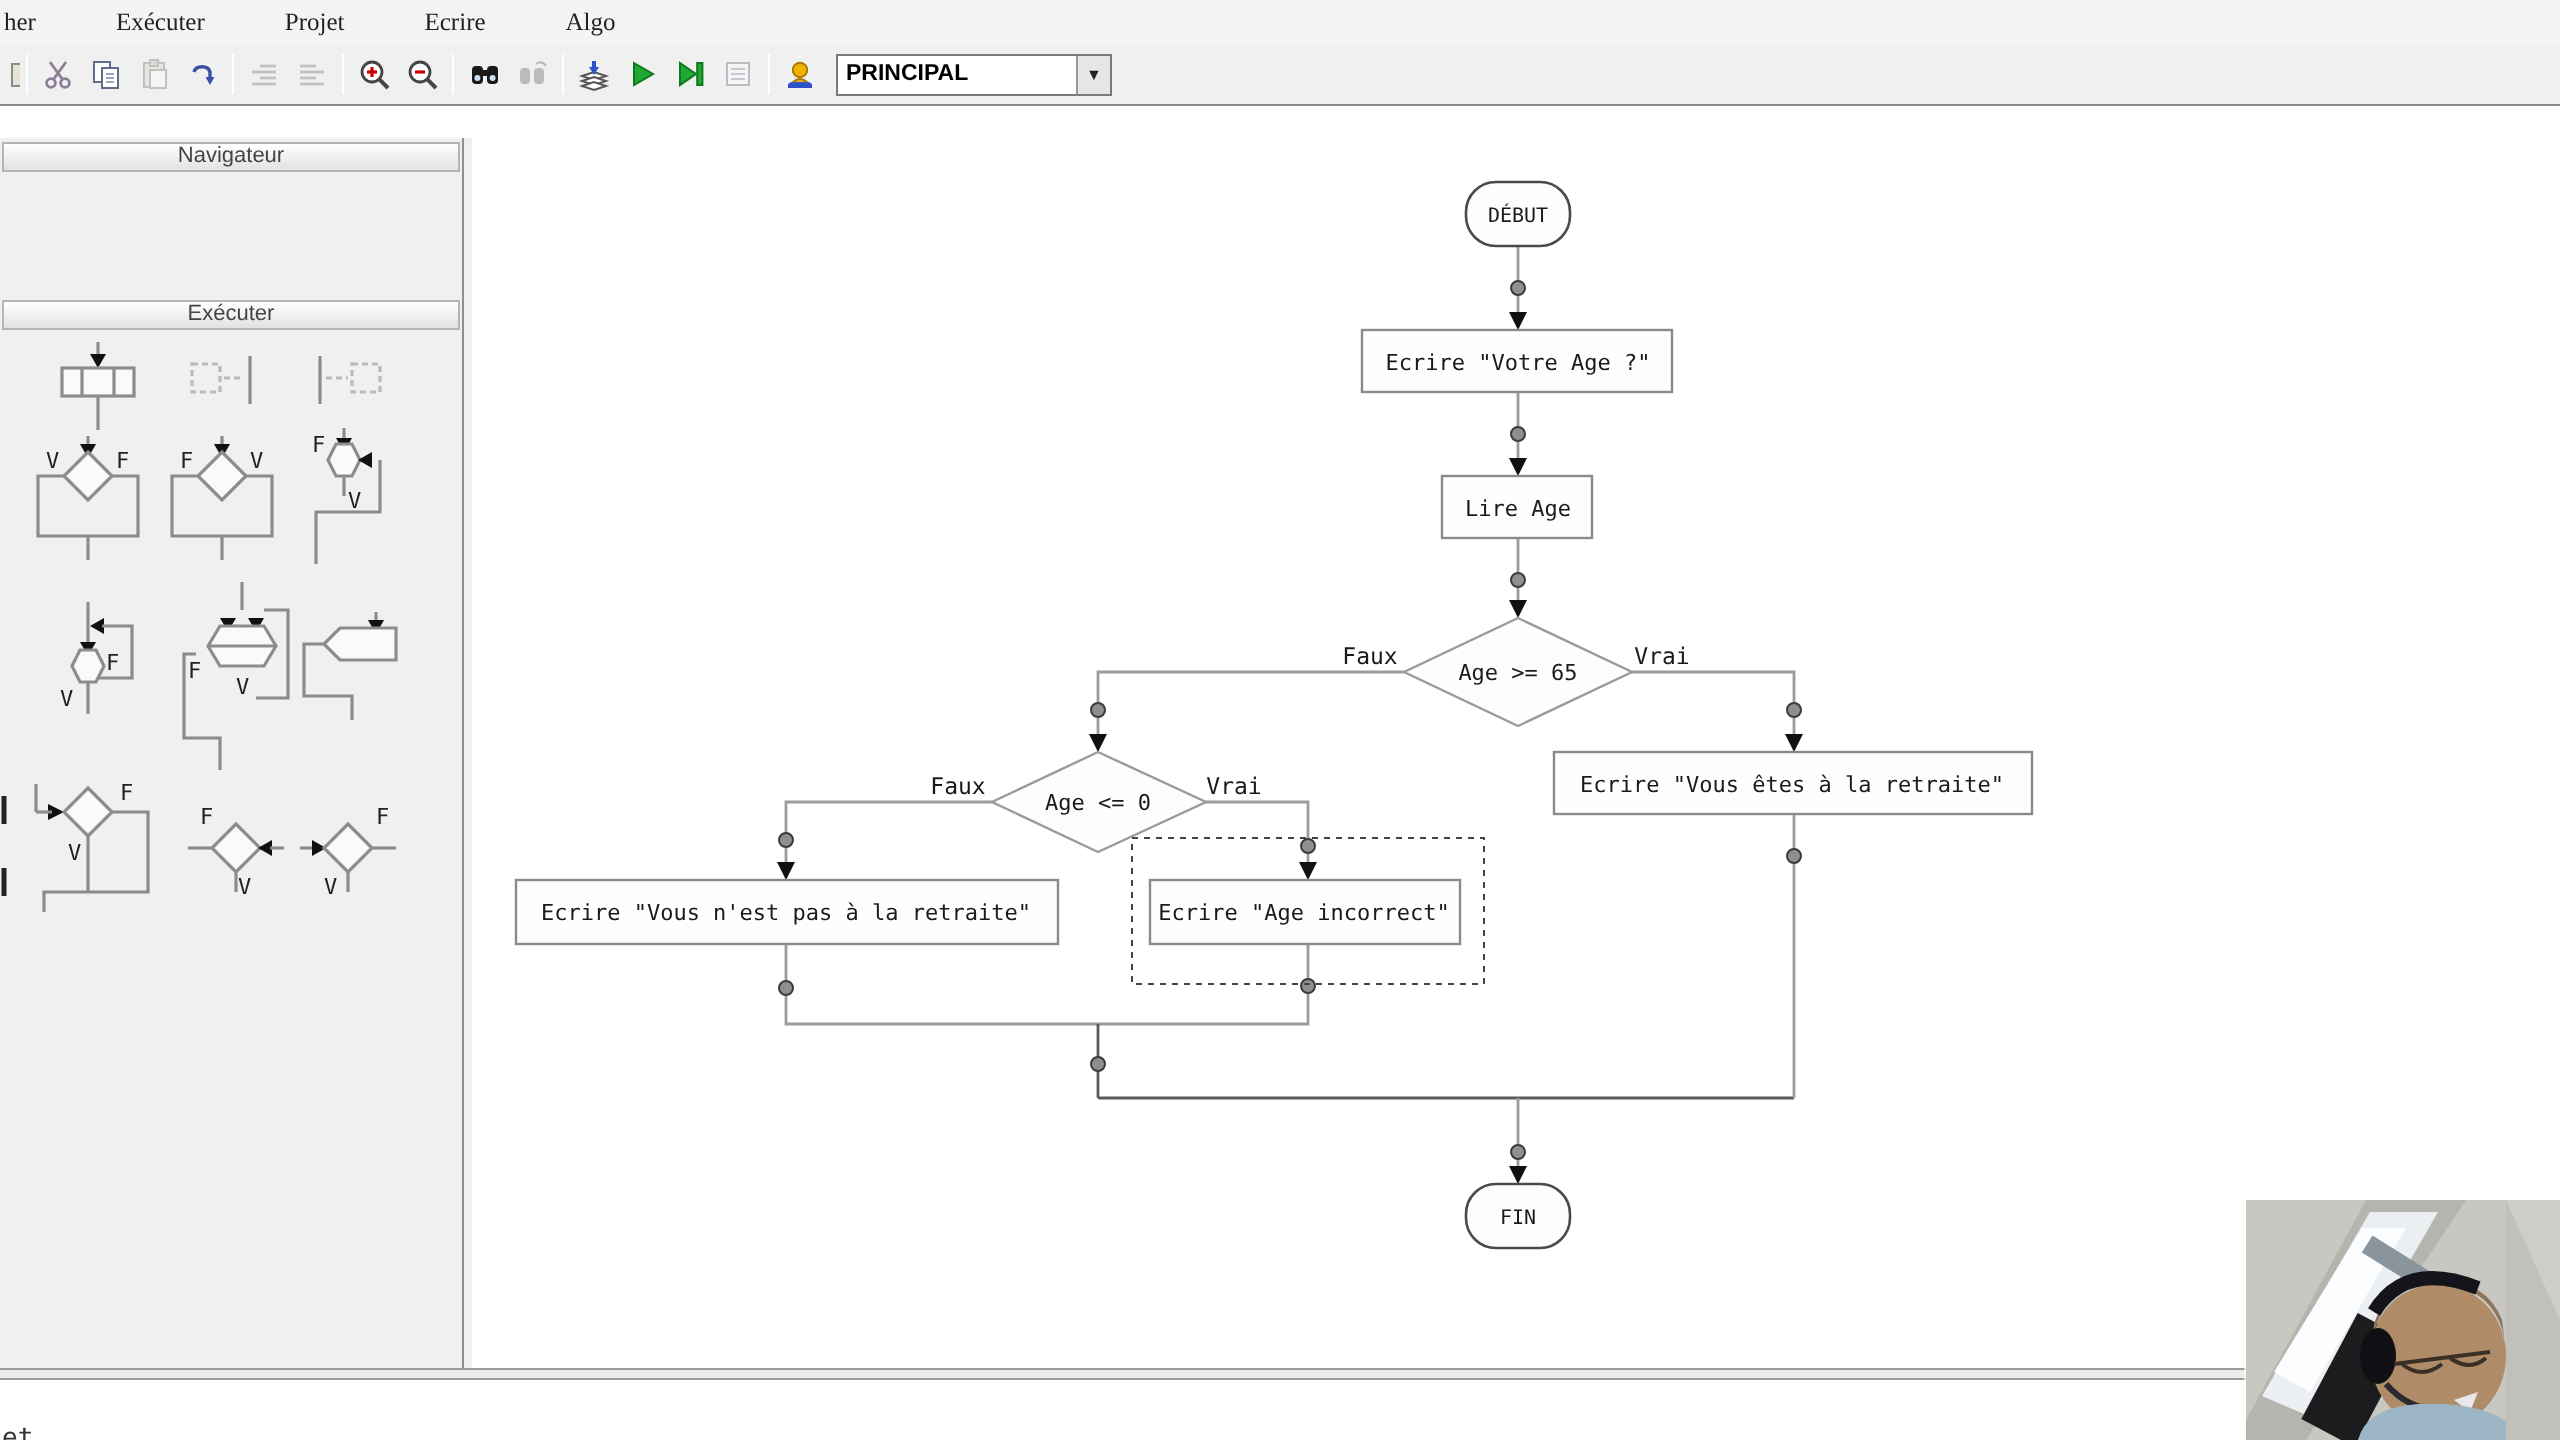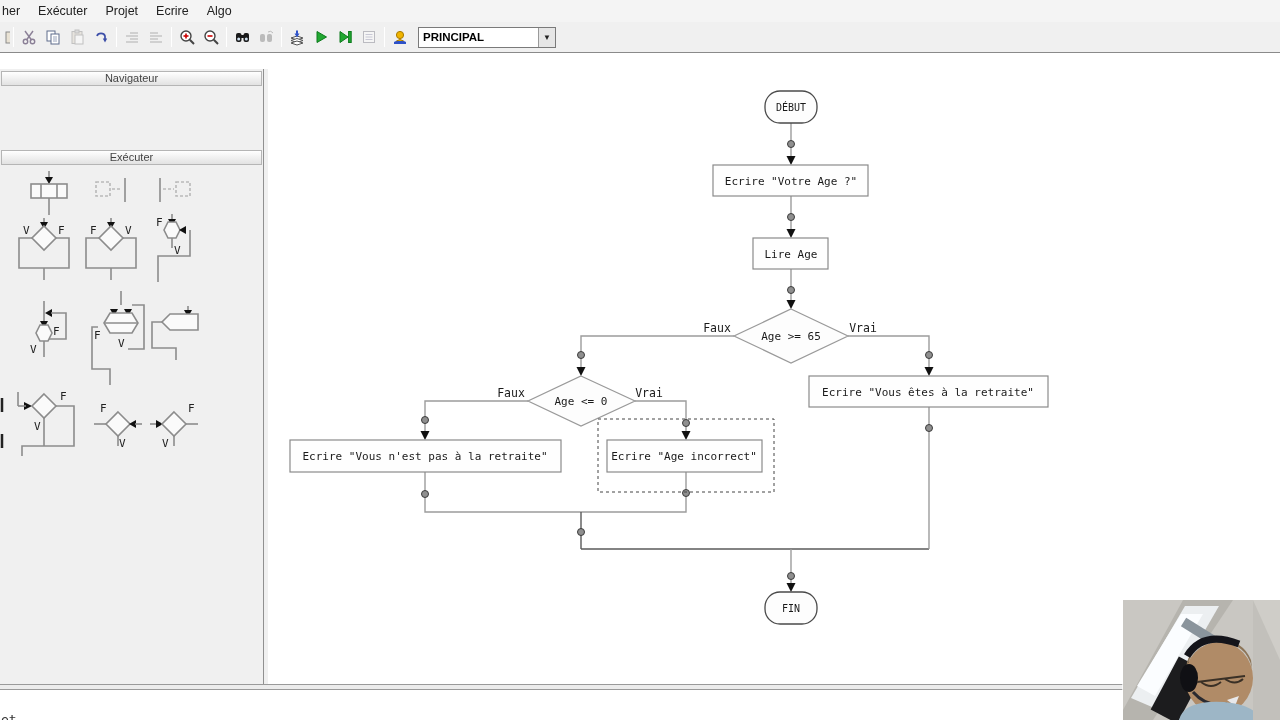--- a/index.html
+++ b/index.html
@@ -4,37 +4,37 @@
 <style>
   * { margin:0; padding:0; box-sizing:border-box; }
   html,body { width:1280px; height:720px; overflow:hidden; }
   body { font-family:"Liberation Sans", sans-serif; background:#fff; }
   .screen { position:relative; width:1280px; height:720px; background:#fff; overflow:hidden; }
 
   
   .titlebar { height:15px; background:#f7f7f7; font-size:12px; color:#111; line-height:13px;
               padding-left:2px; overflow:hidden; white-space:nowrap; }
   .menubar { height:22px; background:#f4f4f4; display:flex; align-items:center; font-size:12.5px; color:#222; }
-  .menubar .mi { padding:2px 9px; cursor:default; }
+  .menubar .mi { padding:2px 20px; cursor:default;font-family:Liberation Serif, serif; }
   .menubar .mi:first-child { padding-left:2px; }
   .toolbar { height:31px; background:#f0f0f0; border-bottom:1px solid #8a8a8a;
              display:flex; align-items:center; padding-left:0;font-weight:bold; }
   .tb { width:24px; height:24px; display:flex; align-items:center; justify-content:center; }
   .tb.half { width:10px; overflow:hidden; justify-content:flex-start; }
   .tb.dis { opacity:.38; }
   .tsep { width:1px; height:20px; background:#c6c6c6; border-right:1px solid #fff; margin:0 3px; }
   .combo { margin-left:6px; width:138px; height:21px; background:#fff; border:1px solid #7a7a7a;
            display:flex; align-items:center; position:relative; font-size:11.5px; }
   .combo .val { padding-left:4px; flex:1; color:#000; font-family:"Liberation Sans",sans-serif; }
   .combo .btn { width:17px; height:19px; background:#e6e6e6; border-left:1px solid #9a9a9a;
                 display:flex; align-items:center; justify-content:center; font-size:8px; color:#222; }
 
   
   .workspace { position:absolute; top:69px; left:0; right:0; bottom:36px; display:flex; }
-  .sidebar { width:264px; background:#f0f0f0; border-right:1px solid #909090; position:relative; }
+  .sidebar { width:232px; background:#f0f0f0; border-right:1px solid #909090; position:relative; }
   .panel-header { height:15px; margin:2px 1px 0 1px; border:1px solid #b5b5b5;
                   background:linear-gradient(#ffffff,#e2e2e2); font-size:11px; color:#444;
                   text-align:center; line-height:13px; }
   .models-grid { position:absolute; left:0; right:1px; top:95px; bottom:0; overflow:hidden; }
   .models-grid svg { position:absolute; }
   .gap { width:4px; background:#f0f0f0; }
   .canvas { flex:1; background:#ffffff; position:relative; overflow:hidden; }
 
   
   .bottom-edge { position:absolute; left:0; right:0; top:684px; height:6px;

